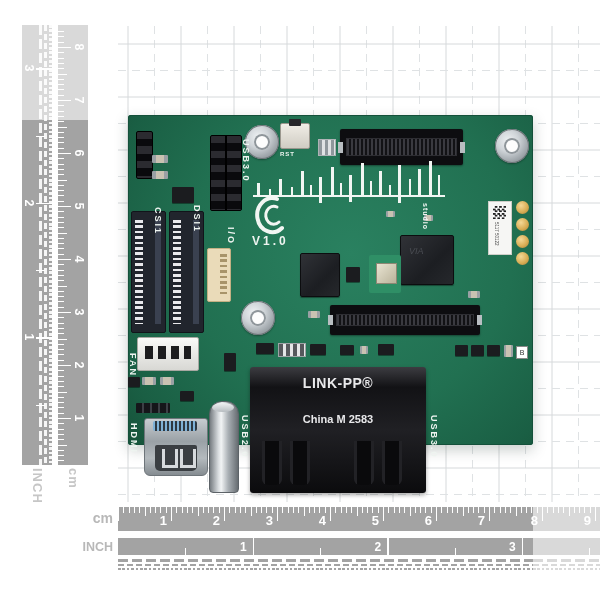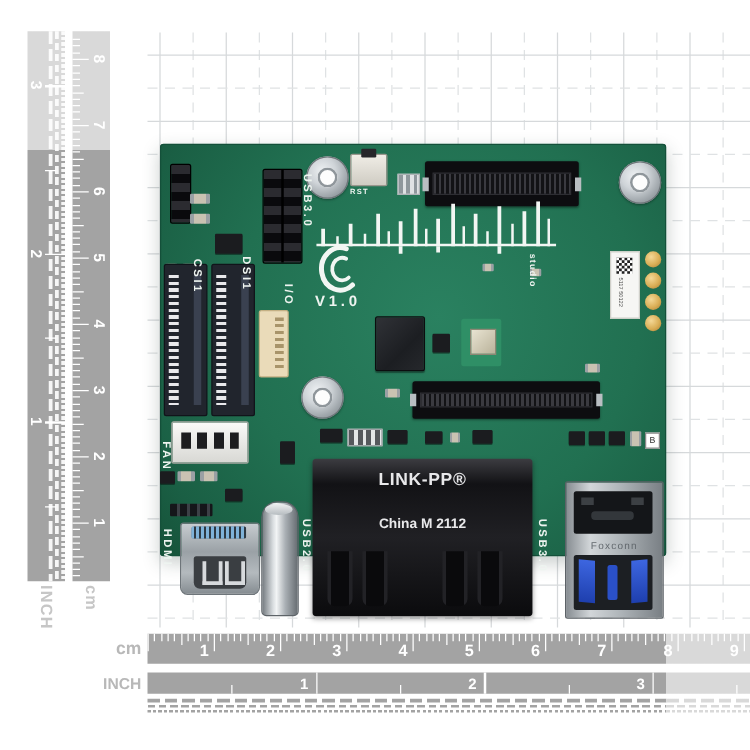--- a/index.html
+++ b/index.html
@@ -387,20 +387,23 @@
     </div>
     <div class="silk vsilk" style="left:25px;top:92px;height:50px;font-size:9px;">CSI1</div>
     <div class="silk vsilk" style="left:64px;top:90px;height:50px;font-size:9px;">DSI1</div>
 
     <div class="abs" style="left:79px;top:133px;width:22px;height:52px;background:#eadbb9;border:1px solid #c4b084;border-radius:2px;">
       <div class="abs" style="right:3px;top:5px;width:7px;bottom:5px;background:repeating-linear-gradient(180deg,#a8946a 0 2.6px,transparent 2.6px 5.4px);"></div>
     </div>
     <div class="silk vsilk" style="left:98px;top:112px;height:30px;font-size:9px;">I/O</div>
 
     <div class="chip" style="left:172px;top:138px;width:38px;height:42px;"></div>
+    <div class="chip" style="left:272px;top:120px;width:52px;height:48px;">
+      <div class="abs" style="left:8px;top:10px;width:26px;height:16px;color:#4a4d53;font-size:9px;font-style:italic;">VIA</div>
+    </div>
     <div class="sot" style="left:218px;top:152px;width:14px;height:15px;"></div>
     <div class="abs" style="left:241px;top:140px;width:32px;height:38px;background:#2f8f66;border-radius:2px;"></div>
     <div class="abs" style="left:248px;top:148px;width:19px;height:19px;background:linear-gradient(135deg,#e9e4d2,#b9b29a);border:1px solid #8d8774;"></div>
     <div class="smd" style="left:258px;top:96px;width:9px;height:6px;"></div>
     <div class="smd" style="left:296px;top:100px;width:9px;height:6px;"></div>
     <div class="smd" style="left:180px;top:196px;width:12px;height:7px;"></div>
     <div class="smd" style="left:340px;top:176px;width:12px;height:7px;"></div>
 
     <svg class="abs" style="left:125px;top:46px;" width="192" height="44" viewBox="0 0 192 44">
       <g fill="#f2f6f3">
@@ -485,36 +488,22 @@
 
     <div class="abs" style="left:81px;top:286px;width:28px;height:90px;border-radius:13px 13px 4px 4px;
          background:linear-gradient(90deg,#777d82 0,#d9dde0 30%,#f2f4f5 40%,#aab0b5 65%,#676d72 100%);border:1px solid #5d6368;">
       <div class="abs" style="left:2px;top:1px;width:22px;height:9px;border-radius:50%;background:linear-gradient(180deg,#eef0f1,#b6bcc0);"></div>
     </div>
     <div class="silk vsilk" style="left:112px;top:300px;height:56px;font-size:9px;">USB2.0</div>
 
     <div class="abs" style="left:122px;top:252px;width:176px;height:126px;border-radius:3px;
          background:linear-gradient(180deg,#3c3c41 0,#121215 16%,#202024 50%,#0b0b0d 100%);box-shadow:0 2px 4px rgba(0,0,0,.35);">
       <div class="eth-text" style="top:8px;font-size:14px;font-weight:bold;letter-spacing:.5px;">LINK-PP®</div>
-      <div class="eth-text" style="top:46px;font-size:11px;font-weight:bold;">China M 2112</div>
+      <div class="eth-text" style="top:46px;font-size:11px;font-weight:bold;">China M 2583</div>
       <div class="latch" style="left:12px;top:74px;"></div>
       <div class="latch" style="left:40px;top:74px;"></div>
       <div class="latch" style="left:104px;top:74px;"></div>
       <div class="latch" style="left:132px;top:74px;"></div>
     </div>
 
-    <div class="abs" style="left:324px;top:270px;width:77px;height:108px;border-radius:2px;
-         background:linear-gradient(90deg,#878d92 0,#d2d6d9 25%,#b0b6ba 55%,#797f84 100%);border:1px solid #5c6267;">
-      <div class="abs" style="left:6px;top:7px;width:63px;height:34px;background:#141619;border-radius:2px;">
-        <div class="abs" style="left:6px;top:5px;width:10px;height:6px;background:#3c4044;"></div>
-        <div class="abs" style="left:46px;top:5px;width:10px;height:6px;background:#3c4044;"></div>
-        <div class="abs" style="left:14px;top:16px;width:34px;height:7px;background:#33373b;border-radius:3px;"></div>
-      </div>
-      <div class="abs" style="left:0;top:46px;width:77px;text-align:center;font-size:8px;color:#62686d;letter-spacing:1px;">Foxconn</div>
-      <div class="abs" style="left:6px;top:58px;width:63px;height:44px;background:#1c1f23;border-radius:2px;">
-        <div class="abs" style="left:4px;top:4px;width:13px;height:34px;background:linear-gradient(180deg,#3d66e0,#1e3fae);transform:skewY(6deg);"></div>
-        <div class="abs" style="left:46px;top:4px;width:13px;height:34px;background:linear-gradient(180deg,#3d66e0,#1e3fae);transform:skewY(-6deg);"></div>
-        <div class="abs" style="left:27px;top:8px;width:8px;height:28px;background:#2a50c8;border-radius:2px;"></div>
-      </div>
-    </div>
     <div class="silk vsilk" style="left:301px;top:300px;height:56px;font-size:9px;">USB3.0</div>
   </div>
 </div>
 
 </body></html>

